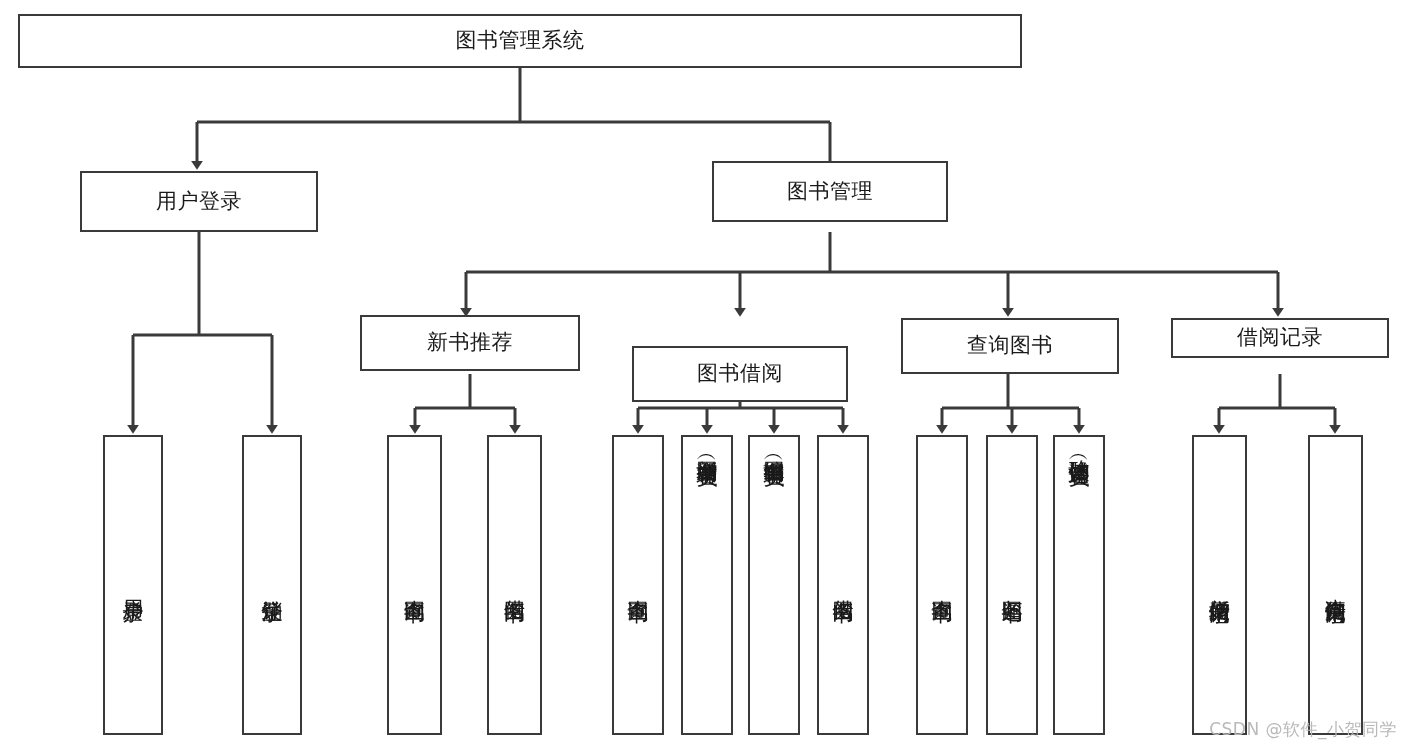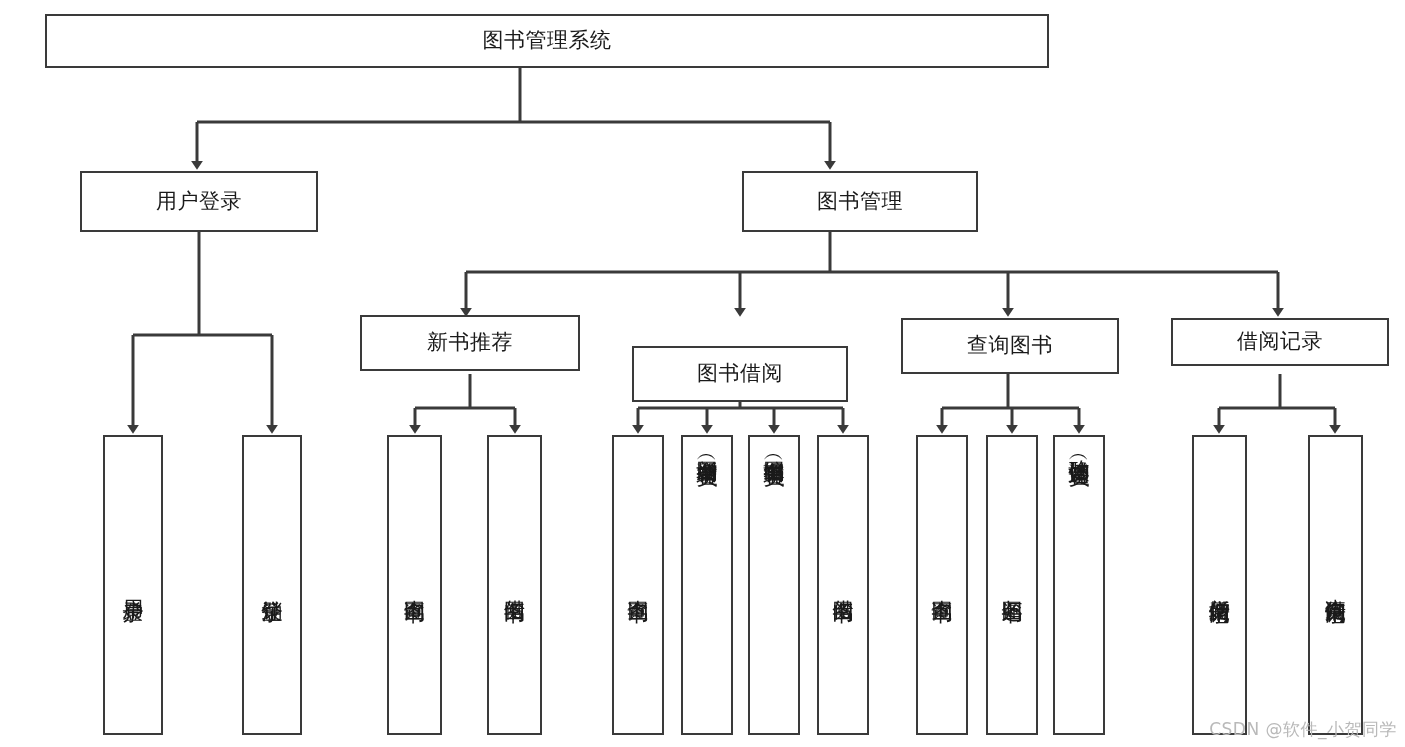--- a/index.html
+++ b/index.html
@@ -123,41 +123,41 @@
       <path d="M1012,408 L1012,427" marker-end="url(#arrowhead)"></path>
       <path d="M1079,408 L1079,427" marker-end="url(#arrowhead)"></path>
 
       <path d="M1280,374 L1280,408"></path>
       <path d="M1219,408 L1335,408"></path>
       <path d="M1219,408 L1219,427" marker-end="url(#arrowhead)"></path>
       <path d="M1335,408 L1335,427" marker-end="url(#arrowhead)"></path>
     </g>
   </svg>
 
-  <div class="node horizontal" style="left: 18px; top: 14px; width: 1004px; height: 54px; margin-left: 27px;">
+  <div class="node horizontal" style="left: 18px; top: 14px; width: 1004px; height: 54px;">
     <span class="label">图书管理系统</span>
   </div>
 
   <div class="node horizontal" style="left: 80px; top: 171px; width: 238px; height: 61px;">
     <span class="label">用户登录</span>
   </div>
-  <div class="node horizontal" style="left: 712px; top: 171px; width: 236px; height: 61px; margin-left: 30px;">
+  <div class="node horizontal" style="left: 712px; top: 161px; width: 236px; height: 61px;">
     <span class="label">图书管理</span>
   </div>
 
   <div class="node horizontal" style="left: 360px; top: 315px; width: 220px; height: 56px;">
     <span class="label">新书推荐</span>
   </div>
   <div class="node horizontal" style="left: 632px; top: 318px; width: 216px; height: 56px; margin-top: 28px;">
     <span class="label">图书借阅</span>
   </div>
   <div class="node horizontal" style="left: 901px; top: 318px; width: 218px; height: 56px;">
     <span class="label">查询图书</span>
   </div>
-  <div class="node horizontal" style="left: 1171px; top: 318px; width: 218px; height: 48px;">
+  <div class="node horizontal" style="left: 1171px; top: 318px; width: 218px; height: 40px;">
     <span class="label">借阅记录</span>
   </div>
 
   <div class="node vertical centered" style="left: 103px; top: 435px; width: 60px; height: 300px;">
     <span class="label">用户登录</span>
   </div>
   <div class="node vertical centered" style="left: 242px; top: 435px; width: 60px; height: 300px;">
     <span class="label">注销登录</span>
   </div>
   <div class="node vertical centered" style="left: 387px; top: 435px; width: 55px; height: 300px;">

